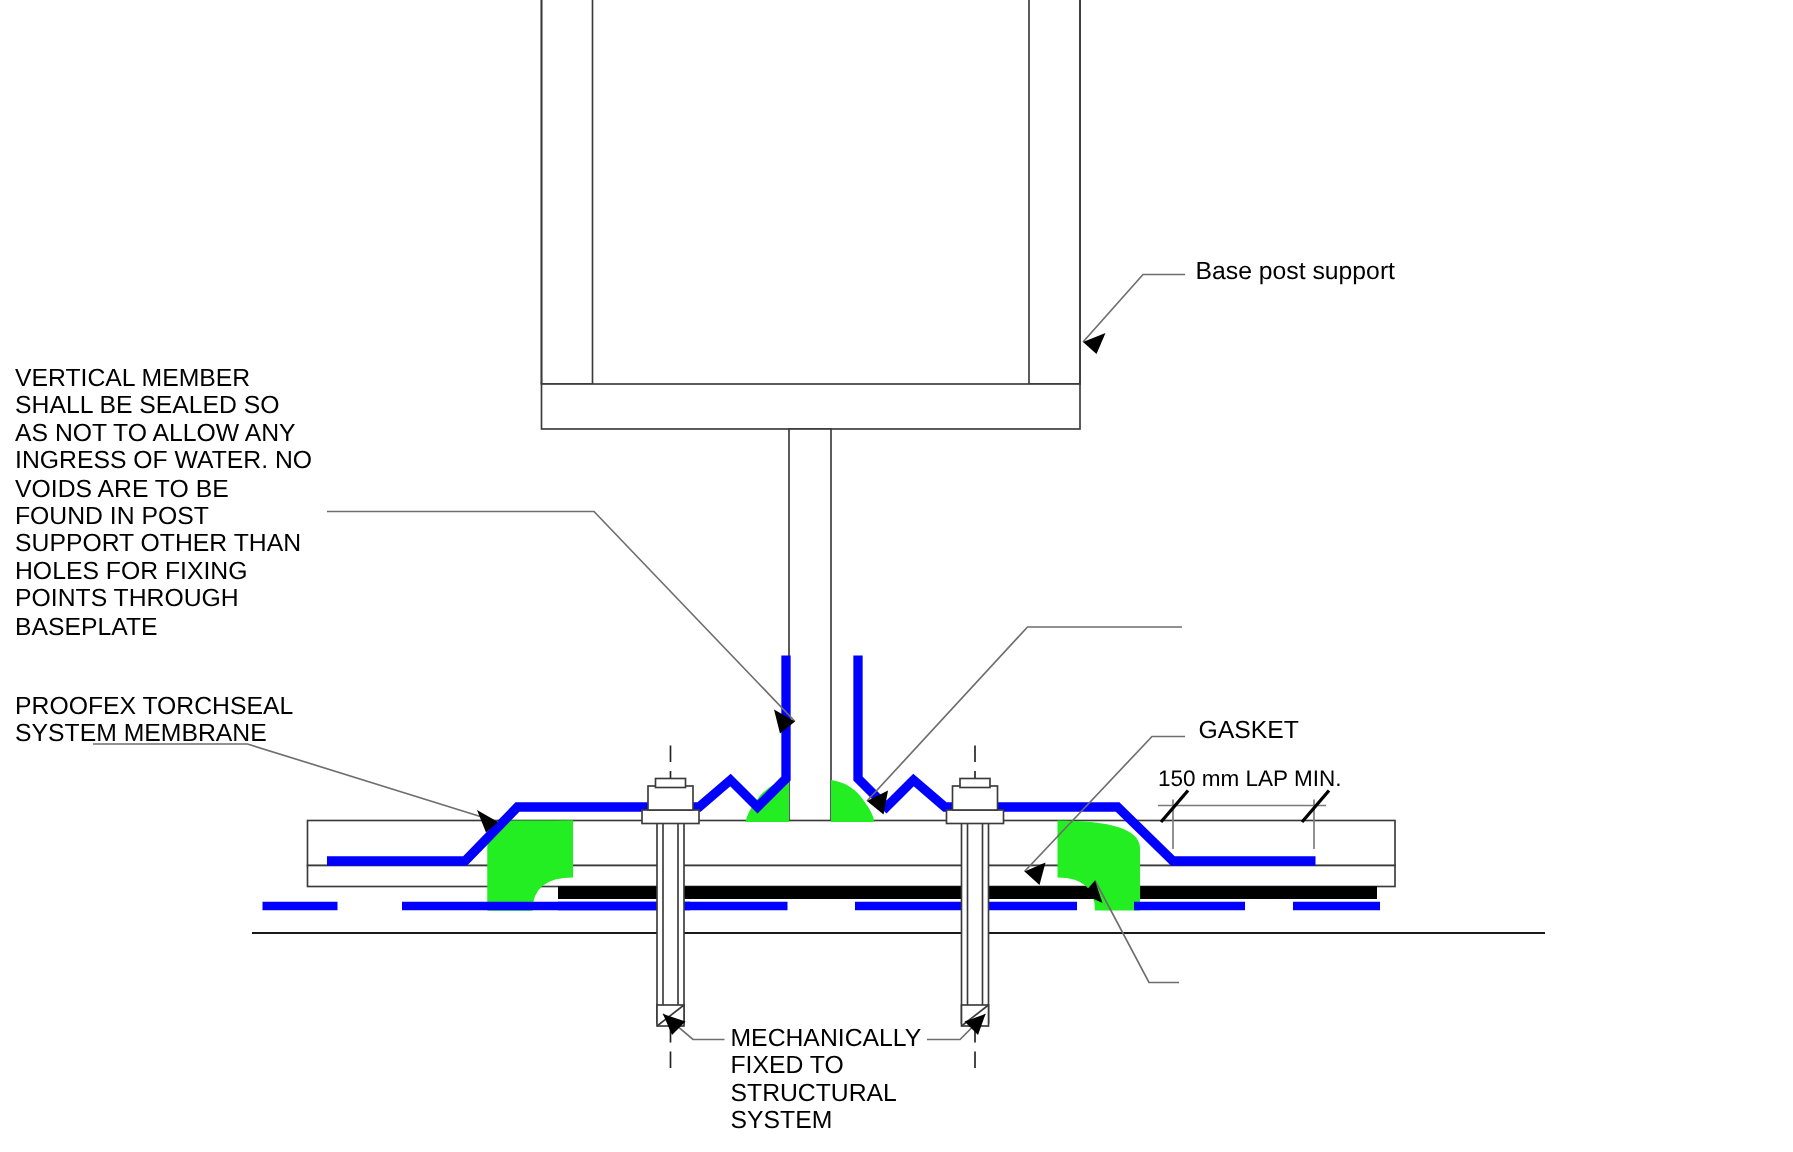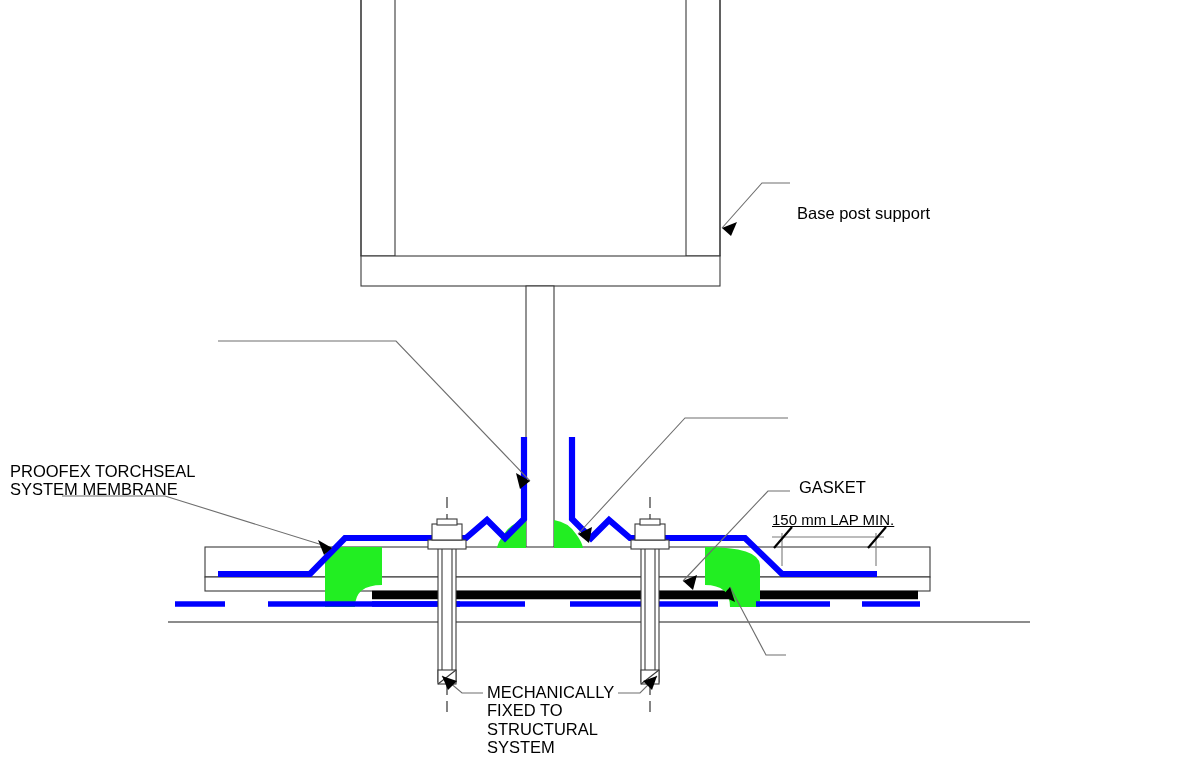--- a/index.html
+++ b/index.html
@@ -186,30 +186,40 @@
     <g>
       <line class="dimline" x1="772" y1="537" x2="884" y2="537"></line>
       <line class="dimline" x1="782" y1="533" x2="782" y2="566"></line>
       <line class="dimline" x1="876" y1="533" x2="876" y2="566"></line>
       <line class="tick" x1="774" y1="548" x2="792" y2="527"></line>
       <line class="tick" x1="868" y1="548" x2="886" y2="527"></line>
     </g>
 
   </svg>
 
-  <div class="note mixed" style="left:797px; top:172px;margin-top:32px;">Base post support</div>
-
+  <div class="note mixed" style="left:797px; top:172px;">Base post support</div>
+
+  <div class="note" style="left:10px; top:243px;">VERTICAL MEMBER
+SHALL BE SEALED SO
+AS NOT TO ALLOW ANY
+INGRESS OF WATER. NO
+VOIDS ARE TO BE
+FOUND IN POST
+SUPPORT OTHER THAN
+HOLES FOR FIXING
+POINTS THROUGH
+BASEPLATE</div>
 
 
   <div class="note" style="left:10px; top:462px;">PROOFEX TORCHSEAL
 SYSTEM MEMBRANE</div>
 
   <div class="note" style="left:799px; top:478px;">GASKET</div>
 
-  <div class="dimtext" style="left:772px; top:511px;text-decoration:underline;">150 mm LAP MIN.</div>
+  <div class="dimtext" style="left:772px; top:511px;">150 mm LAP MIN.</div>
 
 
   <div class="note" style="left:487px; top:683px;">MECHANICALLY
 FIXED TO
 STRUCTURAL
 SYSTEM</div>
 
 </div>
 
 </body></html>

